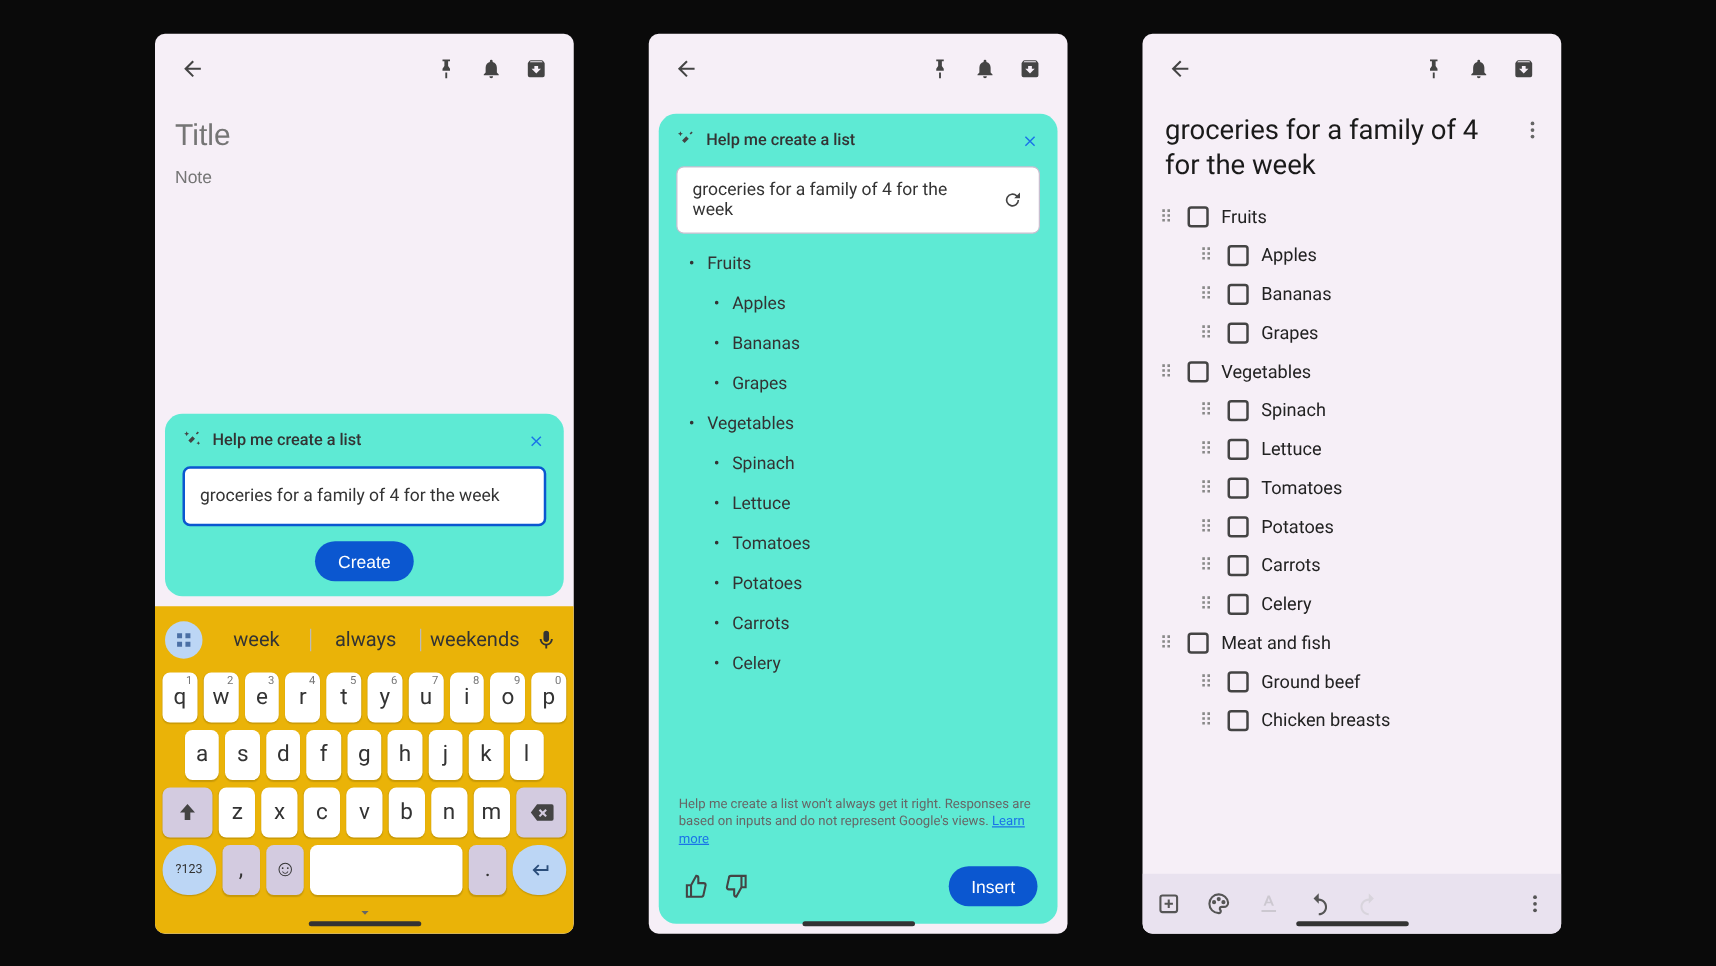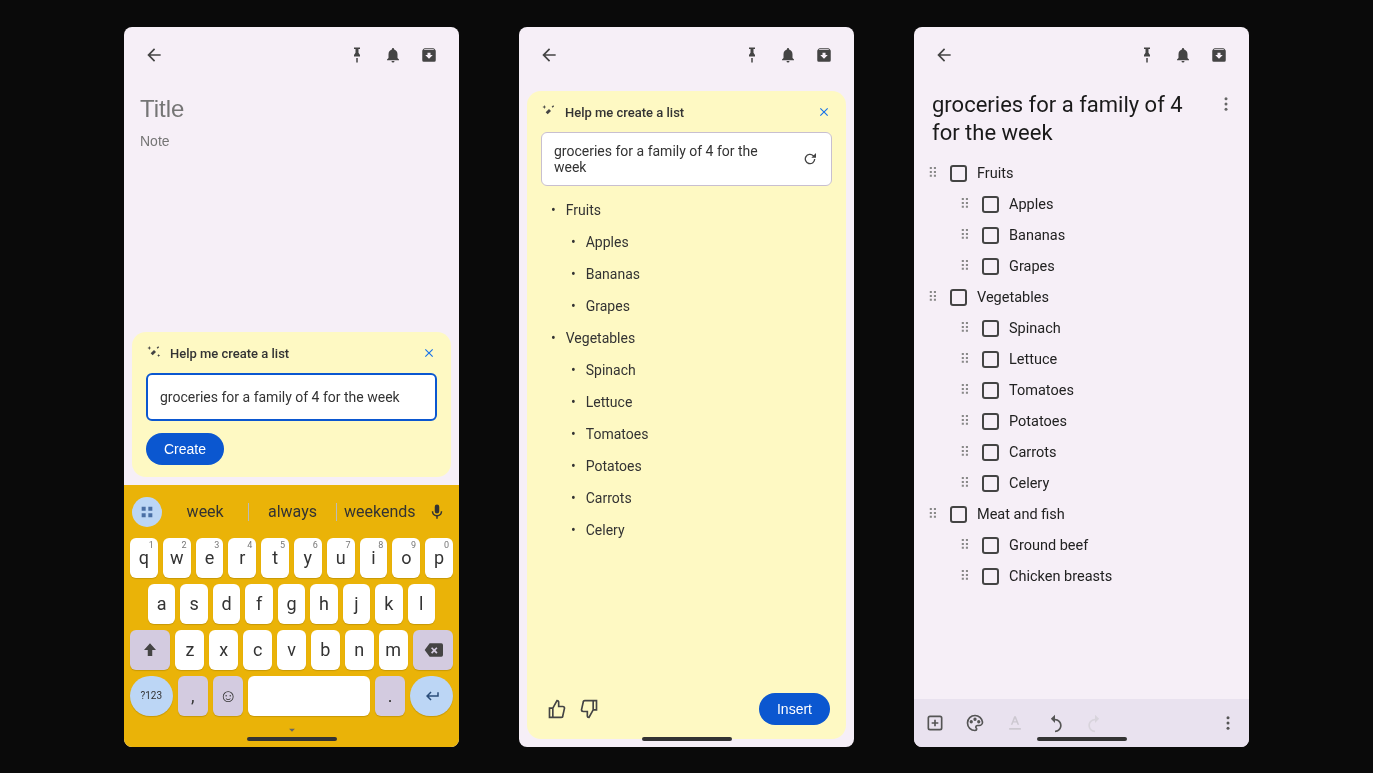--- a/index.html
+++ b/index.html
@@ -45,21 +45,21 @@
   .note-area { padding: 8px 16px; flex: 1; }
   .title-input {
     font-size: 24px; color: #0f766e; border: none; background: transparent;
     width: 100%; padding: 4px 0;
   }
   .body-input {
     font-size: 14px; color: #999; border: none; background: transparent;
     width: 100%; padding: 6px 0;
   }
   .ai-panel {
-    background: #fef9c3;
+    background: #5eead4;
     border-radius: 14px;
     padding: 12px 14px;
     margin: 8px;
   }
   .ai-panel.screen2 { margin: 8px; flex:1; display:flex; flex-direction:column; overflow:hidden;}
   .ai-header {
     display: flex; align-items: center; gap: 8px;
     font-size: 13px; font-weight: 500; color: #333;
     margin-bottom: 10px;
   }
@@ -73,21 +73,21 @@
     color: #333;
   }
   .prompt-box.plain {
     border: 1px solid #c8bfd0;
     display: flex;
     align-items: center;
     padding: 10px 12px;
     gap: 8px;
   }
   .prompt-box .refresh { margin-left: auto; cursor: pointer; width:18px;height:18px; display:flex;align-items:center;justify-content:center;}
-  .create-row { display: flex; justify-content: flex-start; margin-top: 12px; }
+  .create-row { display: flex; justify-content: center; margin-top: 12px; }
   .btn-pill {
     background: #0b57d0; color: #fff;
     border-radius: 20px; padding: 8px 18px;
     font-size: 14px; font-weight: 500; border: none; cursor: pointer;
   }
   
   .keyboard {
     background: #eab308;
     padding: 6px 4px 10px;
   }
@@ -381,20 +381,23 @@
       <div class="rl-item sub">Grapes</div>
       <div class="rl-item">Vegetables</div>
       <div class="rl-item sub">Spinach</div>
       <div class="rl-item sub">Lettuce</div>
       <div class="rl-item sub">Tomatoes</div>
       <div class="rl-item sub">Potatoes</div>
       <div class="rl-item sub">Carrots</div>
       <div class="rl-item sub">Celery</div>
     </div>
 
+    <div class="disclaimer">
+      <span>Help me create a list won't always get it right. Responses are based on inputs and do not represent Google's views. </span><a>Learn more</a>
+    </div>
 
     <div class="ai-footer">
       <div class="thumb">
         <svg viewBox="0 0 24 24" width="20" height="20" fill="none" stroke="#444" stroke-width="2">
             <path d="M7 22V11l5-9a2 2 0 0 1 2 2v5h5a2 2 0 0 1 2 2l-2 9a2 2 0 0 1-2 2H7zM7 11H3v11h4"></path>
           </svg>
       </div>
       <div class="thumb">
         <svg viewBox="0 0 24 24" width="20" height="20" fill="none" stroke="#444" stroke-width="2">
             <path d="M17 2v11l-5 9a2 2 0 0 1-2-2v-5H5a2 2 0 0 1-2-2l2-9a2 2 0 0 1 2-2h10zM17 13h4V2h-4"></path>

